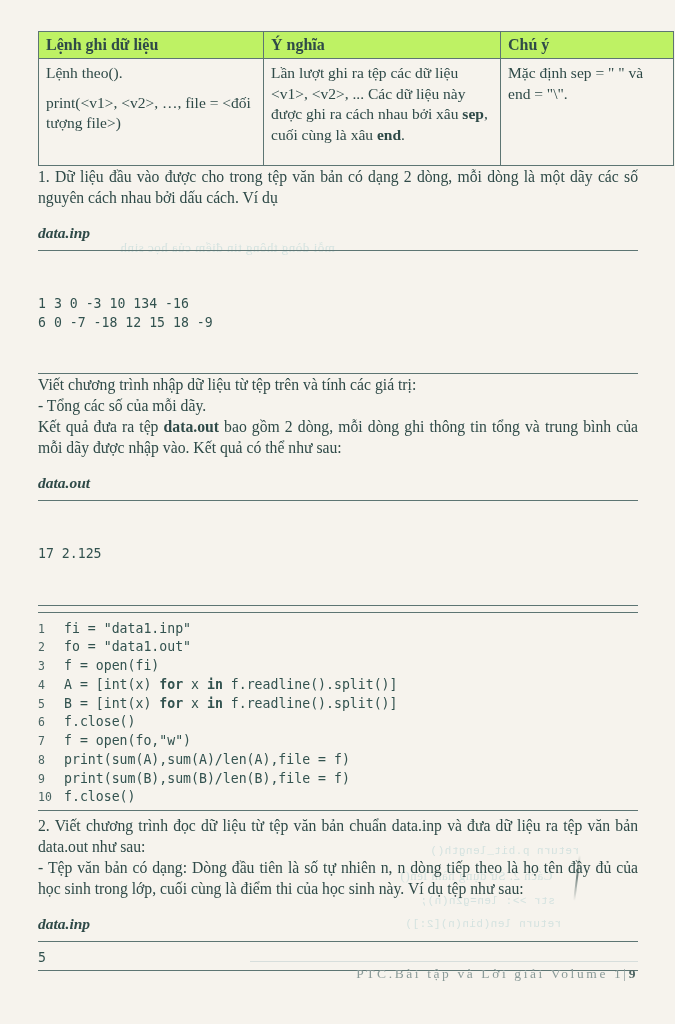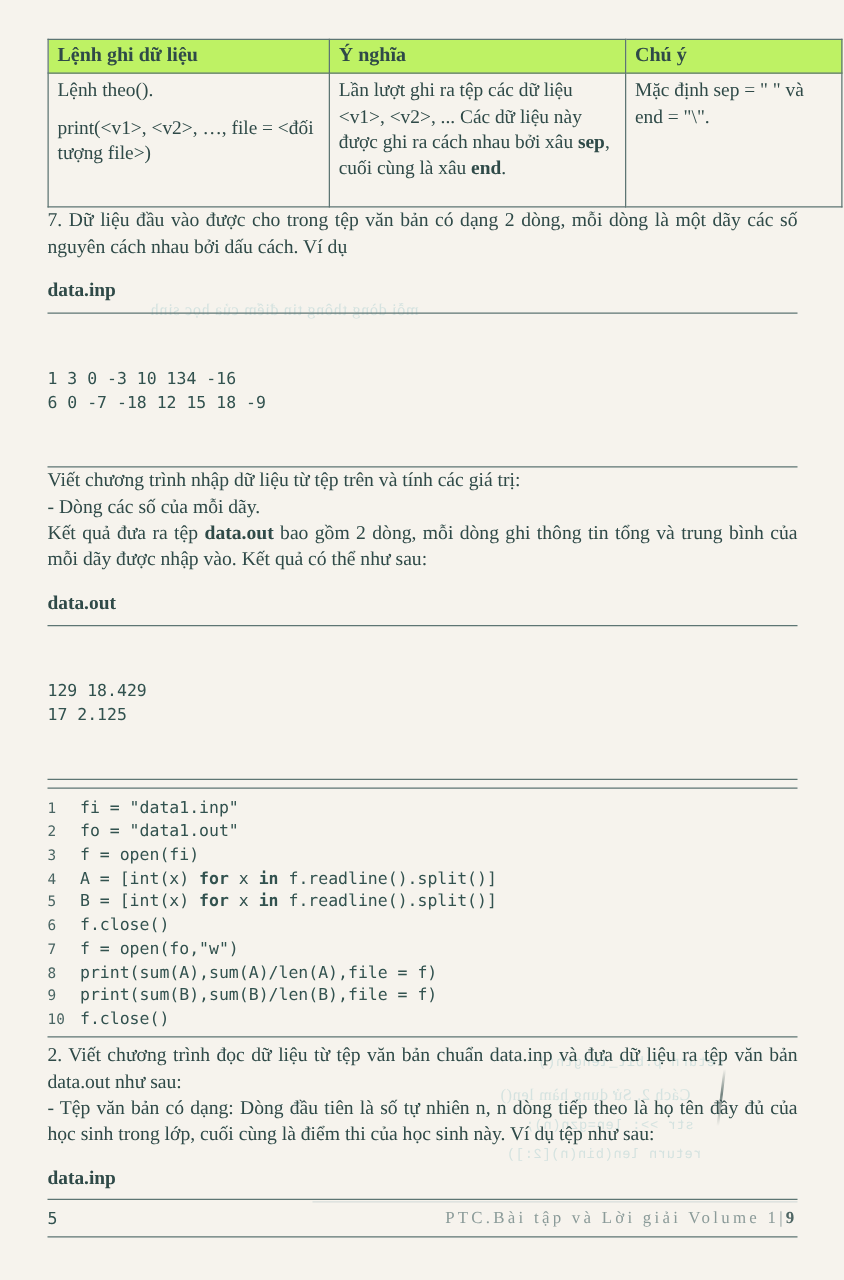--- a/index.html
+++ b/index.html
@@ -86,20 +86,21 @@
   .sp-lg { margin-top: 24px; }
   .sp-md { margin-top: 17px; }
   .sp-sm { margin-top: 13px; }
   b, strong { font-weight: bold; }
 
   h4.filelabel {
     font-size: 15.5px;
     font-weight: bold;
     margin: 16px 0 0 0;
     line-height: 1.2;
+    font-style: italic;
   }
   h4.heading {
     font-size: 16px;
     font-weight: bold;
     margin: 0;
     line-height: 1.25;
     padding-top: 2px;
   }
 
   
@@ -192,35 +193,35 @@
         <td class="col-a">
           <p class="cell-p">Lệnh theo().</p>
           <p class="cell-p">print(&lt;v1&gt;, &lt;v2&gt;, …, file = &lt;đối tượng file&gt;)</p>
         </td>
         <td class="col-b"><span>Lần lượt ghi ra tệp các dữ liệu &lt;v1&gt;, &lt;v2&gt;, ... Các dữ liệu này được ghi ra cách nhau bởi xâu </span><b>sep</b><span>, cuối cùng là xâu </span><b>end</b><span>.</span></td>
         <td class="col-c">Mặc định sep = " " và end = "\".</td>
       </tr>
     </tbody>
   </table>
 
-  <p class="body sp-lg">7. Dữ liệu đầu vào được cho trong tệp văn bản có dạng 2 dòng, mỗi dòng là một dãy các số nguyên cách nhau bởi dấu cách. Ví dụ</p>
+  <p class="body sp-lg">1. Dữ liệu đầu vào được cho trong tệp văn bản có dạng 2 dòng, mỗi dòng là một dãy các số nguyên cách nhau bởi dấu cách. Ví dụ</p>
 
   <h4 class="filelabel">data.inp</h4>
   <div class="codeblock">
     <span class="codeline">1 3 0 -3 10 134 -16</span><span class="codeline">6 0 -7 -18 12 15 18 -9</span>
   </div>
 
   <p class="body sp-sm">Viết chương trình nhập dữ liệu từ tệp trên và tính các giá trị:</p>
-  <p class="body sp-md">- Dòng các số của mỗi dãy.</p>
+  <p class="body sp-md">- Tổng các số của mỗi dãy.</p>
 
   <p class="body sp-md"><span>Kết quả đưa ra tệp </span><b>data.out</b><span> bao gồm 2 dòng, mỗi dòng ghi thông tin tổng và trung bình của mỗi dãy được nhập vào. Kết quả có thể như sau:</span></p>
 
   <h4 class="filelabel">data.out</h4>
   <div class="codeblock">
-    <span class="codeline">129 18.429</span><span class="codeline">17 2.125</span>
+    <span class="codeline">17 2.125</span>
   </div>
 
 
 
   <div class="codeblock tight" id="code-block"><span class="codeline"><span class="gutter">1</span><span>fi = "data1.inp"</span></span><span class="codeline"><span class="gutter">2</span><span>fo = "data1.out"</span></span><span class="codeline"><span class="gutter">3</span><span>f = open(fi)</span></span><span class="codeline"><span class="gutter">4</span><span>A = [int(x) </span><span class="kw">for</span><span> x </span><span class="kw">in</span><span> f.readline().split()]</span></span><span class="codeline"><span class="gutter">5</span><span>B = [int(x) </span><span class="kw">for</span><span> x </span><span class="kw">in</span><span> f.readline().split()]</span></span><span class="codeline"><span class="gutter">6</span><span>f.close()</span></span><span class="codeline"><span class="gutter">7</span><span>f = open(fo,"w")</span></span><span class="codeline"><span class="gutter">8</span><span>print(sum(A),sum(A)/len(A),file = f)</span></span><span class="codeline"><span class="gutter">9</span><span>print(sum(B),sum(B)/len(B),file = f)</span></span><span class="codeline"><span class="gutter">10</span><span>f.close()</span></span></div>
 
   <p class="body" style="margin-top:4px;">2. Viết chương trình đọc dữ liệu từ tệp văn bản chuẩn data.inp và đưa dữ liệu ra tệp văn bản data.out như sau:</p>
   <p class="body sp-md">- Tệp văn bản có dạng: Dòng đầu tiên là số tự nhiên n, n dòng tiếp theo là họ tên đầy đủ của học sinh trong lớp, cuối cùng là điểm thi của học sinh này. Ví dụ tệp như sau:</p>
 
   <h4 class="filelabel">data.inp</h4>

